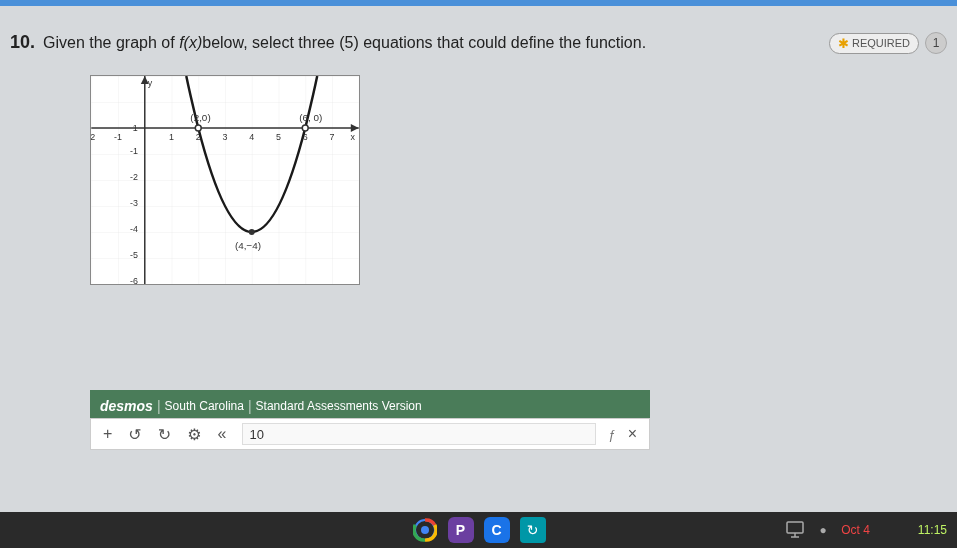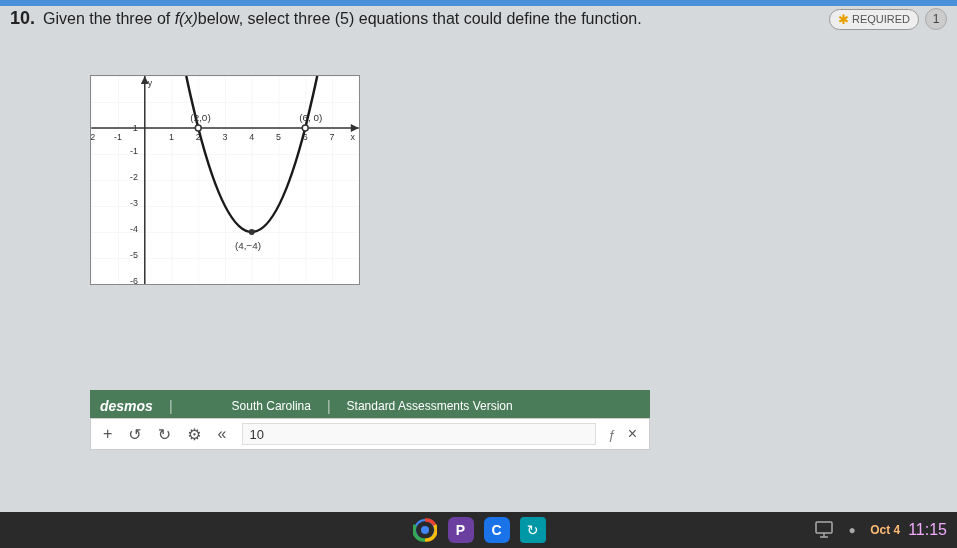--- a/index.html
+++ b/index.html
@@ -25,21 +25,21 @@
       top: 0;
       left: 0;
       right: 0;
       height: 6px;
       background: #4a90d9;
     }
 
     
     .question-area {
       position: absolute;
-      top: 8px;
+      top: 32px;
       left: 10px;
       right: 10px;
     }
 
     .question-header {
       display: flex;
       align-items: flex-start;
       justify-content: space-between;
     }
 
@@ -117,39 +117,38 @@
     .desmos-bar {
       position: absolute;
       top: 390px;
       left: 90px;
       width: 560px;
       background: #4a7c59;
       height: 28px;
       display: flex;
       align-items: center;
       padding: 16px 10px;
-      gap: 16px;
+      gap: 4px;
     }
 
     .desmos-brand {
       font-size: 14px;
       font-weight: bold;
       color: white;
       font-style: italic;
     }
 
     .desmos-sep {
       color: rgba(255,255,255,0.6);
       font-size: 14px;
     }
 
     .desmos-region {
       font-size: 12px;
       color: white;
-      margin-left: 43px;
     }
 
     .desmos-version {
       font-size: 12px;
       color: white;
     }
 
     
     .calc-toolbar {
       position: absolute;
@@ -260,21 +259,21 @@
 <body>
 
 <div class="main-content">
   <div class="top-bar"></div>
 
   <div class="question-area">
     <div class="question-header">
       <div style="display:flex; align-items:flex-start; flex:1;">
         <span class="question-number">10.</span>
         <span class="question-text">
-          <span>Given the three of </span><span class="math">f(x)</span><span>below, select three (5) equations that could define the function.</span>
+          <span>Given the graph of </span><span class="math">f(x)</span><span>below, select three (5) equations that could define the function.</span>
         </span>
       </div>
       <div class="required-badge">
         <div class="required-pill">
           <span class="star">✱</span>
           <span>REQUIRED</span>
         </div>
         <div class="circle-badge">
           <span>1</span>
         </div>
@@ -394,17 +393,17 @@
       <div class="tb-icon-sm">
         <svg width="18" height="18" viewBox="0 0 18 18">
           <rect x="1" y="1" width="16" height="11" rx="1" fill="none" stroke="#aaa" stroke-width="1.5"></rect>
           <line x1="9" y1="12" x2="9" y2="16" stroke="#aaa" stroke-width="1.5"></line>
           <line x1="5" y1="16" x2="13" y2="16" stroke="#aaa" stroke-width="1.5"></line>
         </svg>
       </div>
       <div class="tb-icon-sm">
         <span style="color:#aaa; font-size:12px;">●</span>
       </div>
-      <span style="color:#fdba74; font-size:12px;font-weight:bold;">Oct 4</span>
-      <span style="color:#f0abfc; font-size:16px;">11:15</span>
+      <span style="color:#ef4444; font-size:12px;">Oct 4</span>
+      <span style="color:#bef264; font-size:12px;margin-left:40px;">11:15</span>
     </div>
   </div>
 </div>
 
 </body></html>

